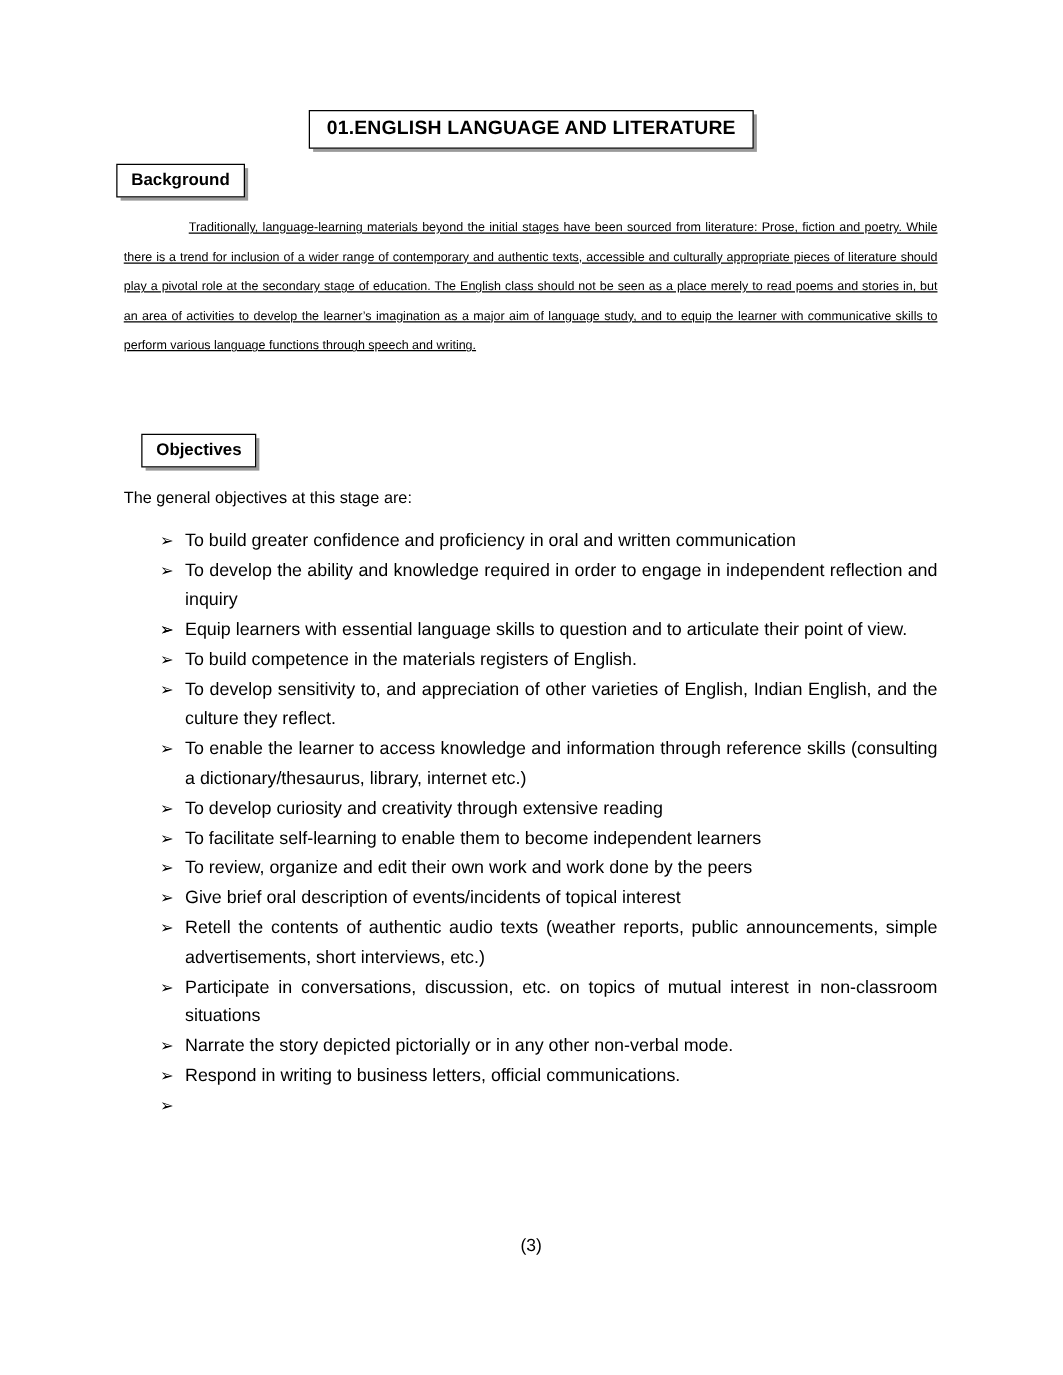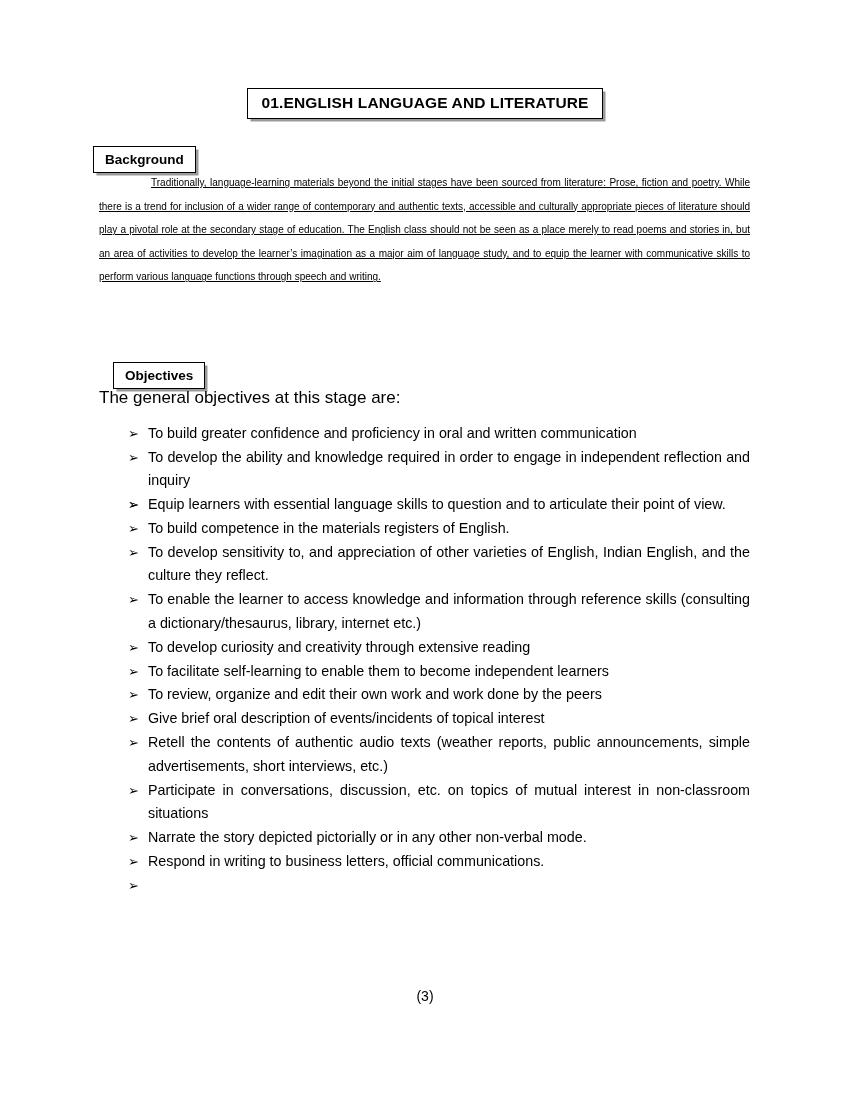--- a/index.html
+++ b/index.html
@@ -44,21 +44,20 @@
     font-weight: bold;
     letter-spacing: 0.15px;
     white-space: nowrap;
     font-family: "Liberation Sans", "DejaVu Sans", sans-serif;
   }
 
   
   .sec-head {
     position: absolute;
     left: 93px;
-    margin-top: 15px;
   }
   .sec-head-box {
     display: inline-block;
     border: 1.2px solid #000000;
     padding: 4px 11px 5px 11px;
     box-shadow: 3px 3px 0 -0.5px #9a9a9a;
     background: #ffffff;
     line-height: 1;
   }
   .sec-head-text {
@@ -85,21 +84,21 @@
     font-stretch: condensed;
     transform-origin: left top;
     text-decoration: underline;
   }
   #background-para { top: 171px; }
 
   .lead-line {
     position: absolute;
     left: 99px;
     top: 386px;
-    font-size: 17px;
+    font-size: 13px;
     line-height: 23.6px;
   }
 
   
   .obj-list {
     position: absolute;
     left: 99px;
     top: 422px;
     width: 651px;
     list-style: none;

